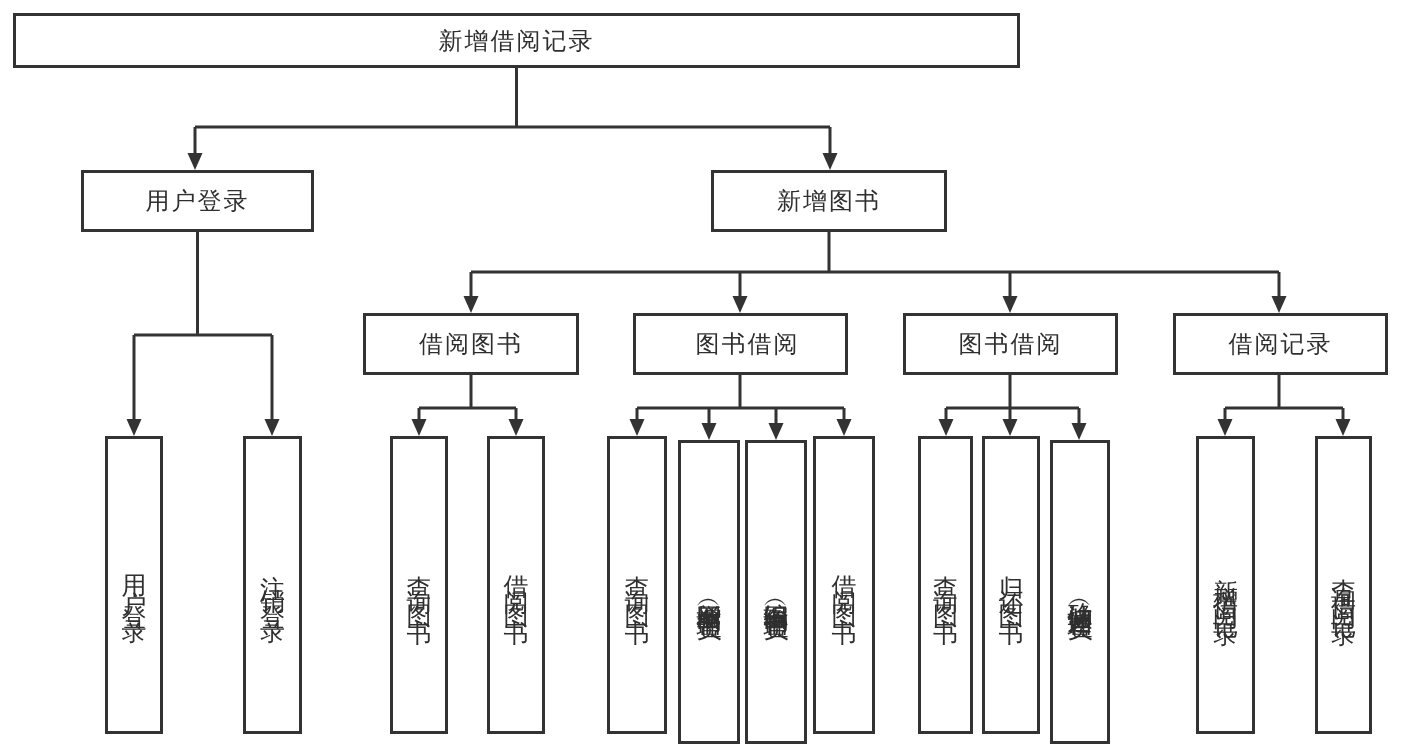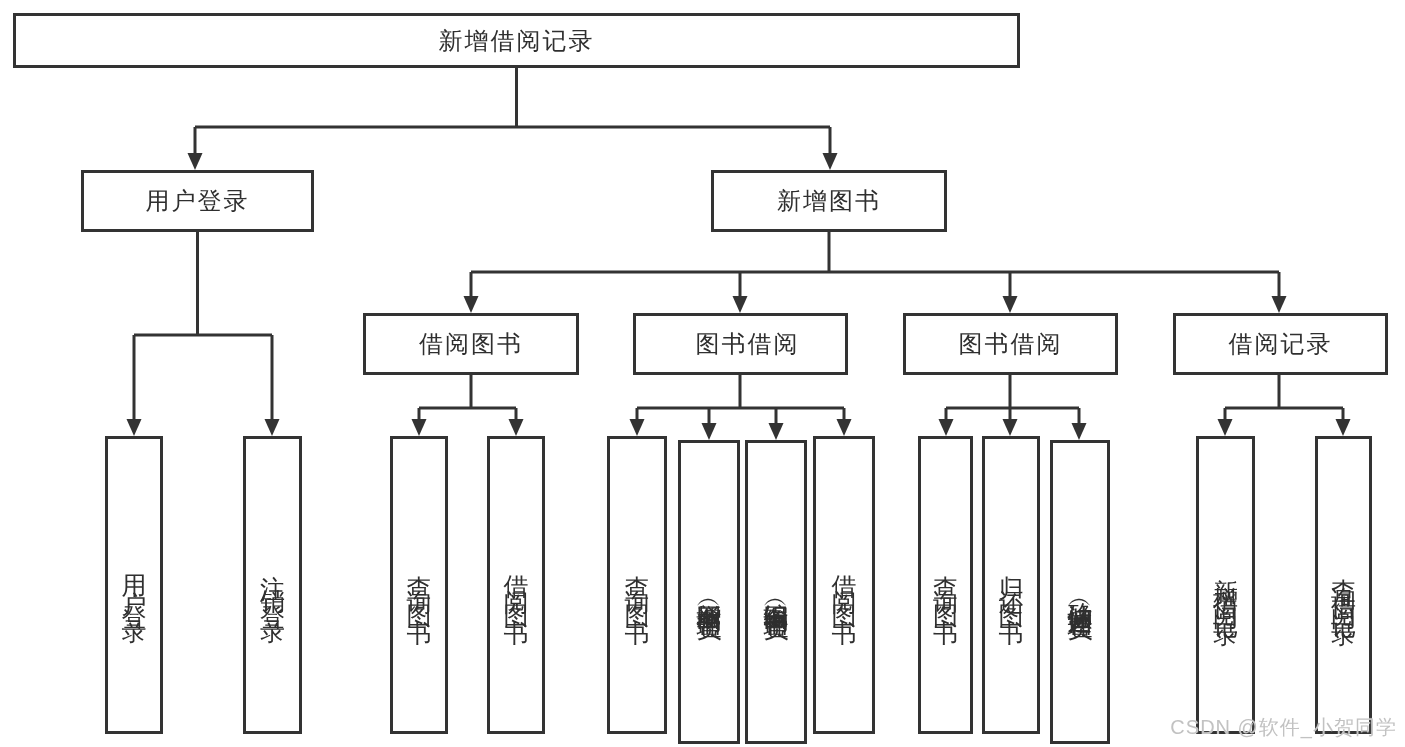--- a/index.html
+++ b/index.html
@@ -131,14 +131,13 @@
   <div class="node v v9" style="left:745px;top:440px;width:62px;height:304px;">编辑图书（管理员）</div>
   <div class="node v v4" style="left:813px;top:436px;width:62px;height:298px;">借阅图书</div>
 
   <div class="node v v4" style="left:918px;top:436px;width:55px;height:298px;">查询图书</div>
   <div class="node v v4" style="left:982px;top:436px;width:58px;height:298px;">归还图书</div>
   <div class="node v v9" style="left:1050px;top:440px;width:60px;height:304px;">确认归还（管理员）</div>
 
   <div class="node v v6" style="left:1196px;top:436px;width:59px;height:298px;">新增借阅记录</div>
   <div class="node v v6" style="left:1315px;top:436px;width:57px;height:298px;">查询借阅记录</div>
 
-  <div class="watermark">CSDN @软件_小贺同学</div>
 </div>
 
 </body></html>

